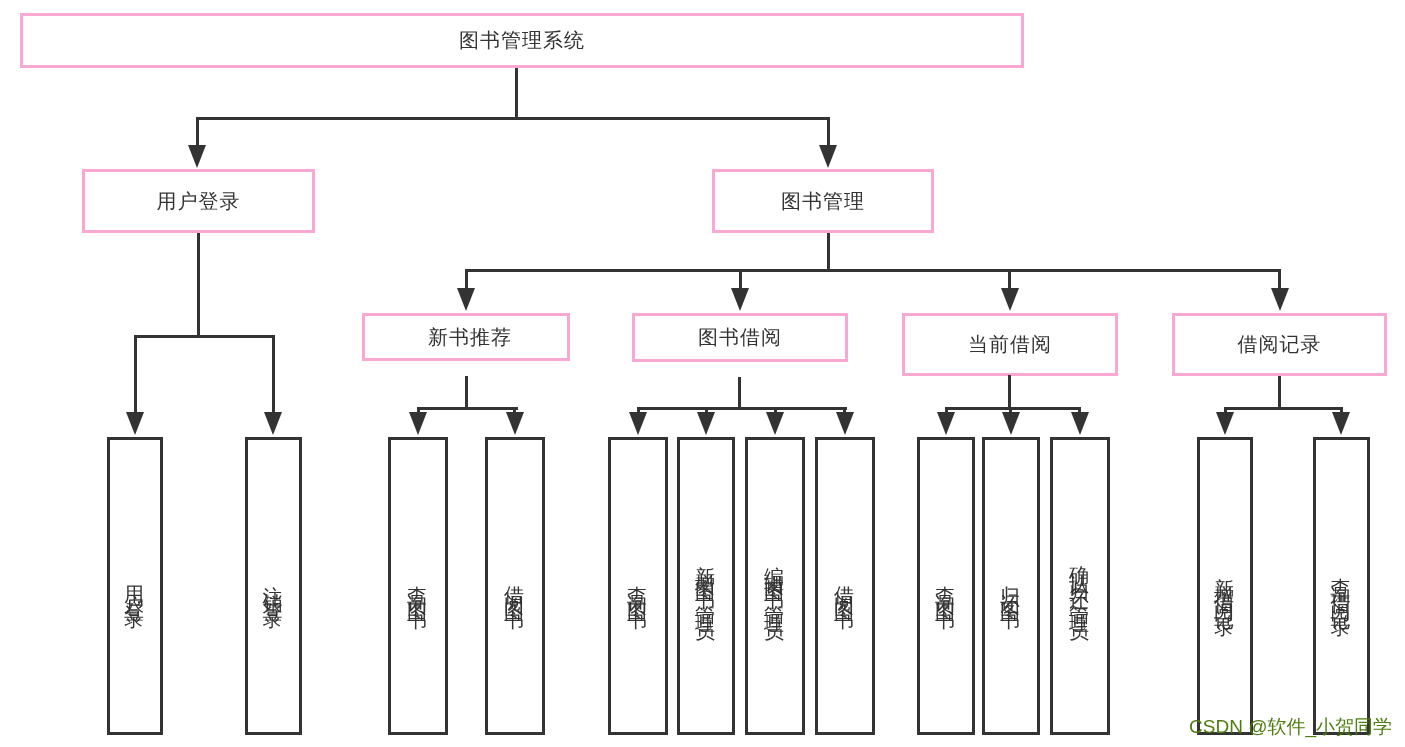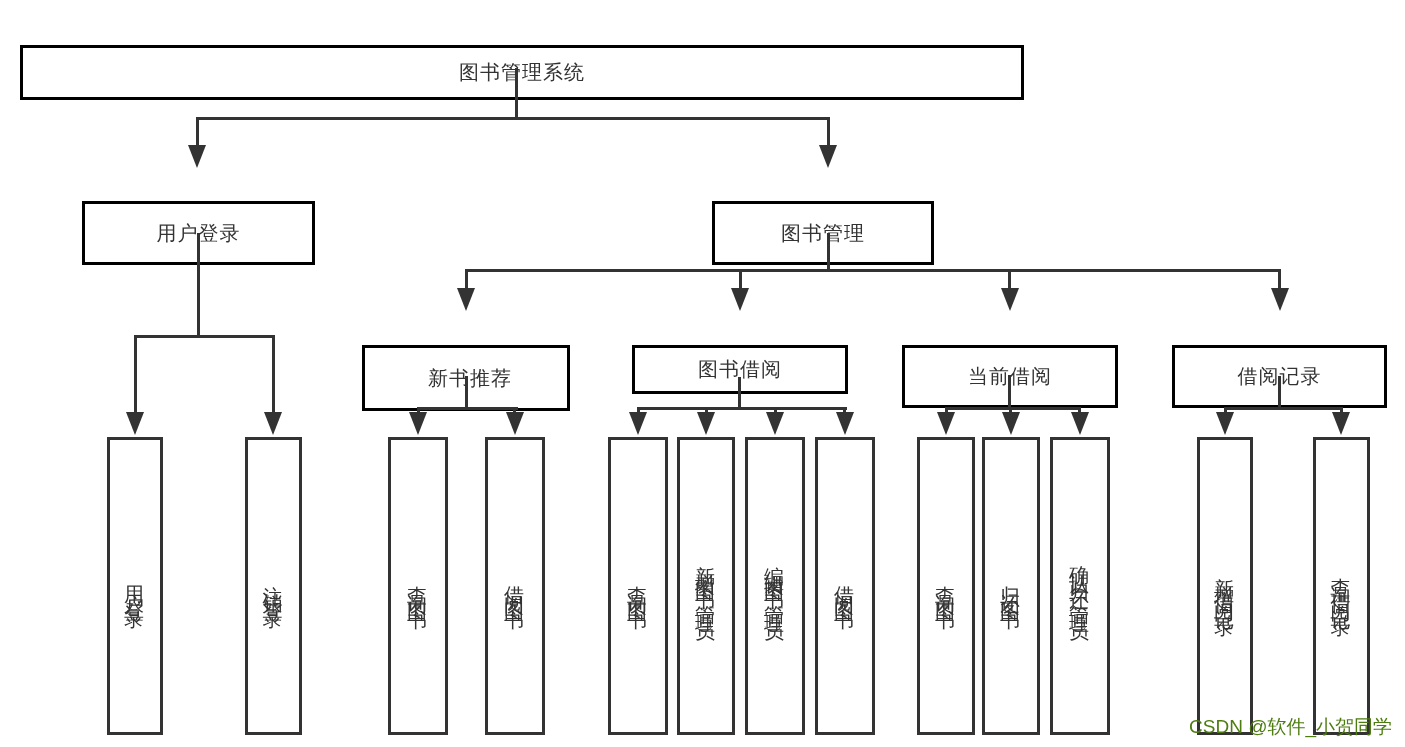--- a/index.html
+++ b/index.html
@@ -9,29 +9,28 @@
     height: 747px;
     background: #ffffff;
     font-family: "Liberation Sans", "DejaVu Sans", sans-serif;
     color: #333333;
     overflow: hidden;
   }
   
   .hbox {
     position: absolute;
     box-sizing: border-box;
-    border: 3px solid #000000;
+    border: 3px solid #f9a8d4;
     background: #ffffff;
     display: flex;
     align-items: center;
     justify-content: center;
     font-size: 20px;
     letter-spacing: 1px;
     white-space: nowrap;
-    margin-top: 32px;
   }
   
   .vbox {
     position: absolute;
     box-sizing: border-box;
     border: 3px solid #333333;
     background: #ffffff;
     top: 437px;
     height: 298px;
   }
@@ -103,21 +102,21 @@
   <div class="hline" style="left:465px;  top:269px; width:815px;"></div>
   <div class="vline" style="left:465px;  top:269px; height:20px;"></div>
   <div class="arr" style="left:466px;  top:288px;"></div>
   <div class="vline" style="left:739px;  top:269px; height:20px;"></div>
   <div class="arr" style="left:740px;  top:288px;"></div>
   <div class="vline" style="left:1008px; top:269px; height:20px;"></div>
   <div class="arr" style="left:1010px; top:288px;"></div>
   <div class="vline" style="left:1278px; top:269px; height:20px;"></div>
   <div class="arr" style="left:1280px; top:288px;"></div>
 
-  <div class="hbox" style="left:362px; top:313px; width:208px; height:66px;padding-left:8px;">
+  <div class="hbox" style="left:362px; top:313px; width:208px; height:48px;padding-left:8px;">
     <span>新书推荐</span>
   </div>
   <div class="hbox" style="left:632px; top:313px; width:216px; height:49px;">
     <span>图书借阅</span>
   </div>
   <div class="hbox" style="left:902px; top:313px; width:216px; height:63px;">
     <span>当前借阅</span>
   </div>
   <div class="hbox" style="left:1172px; top:313px; width:215px; height:63px;">
     <span>借阅记录</span>

